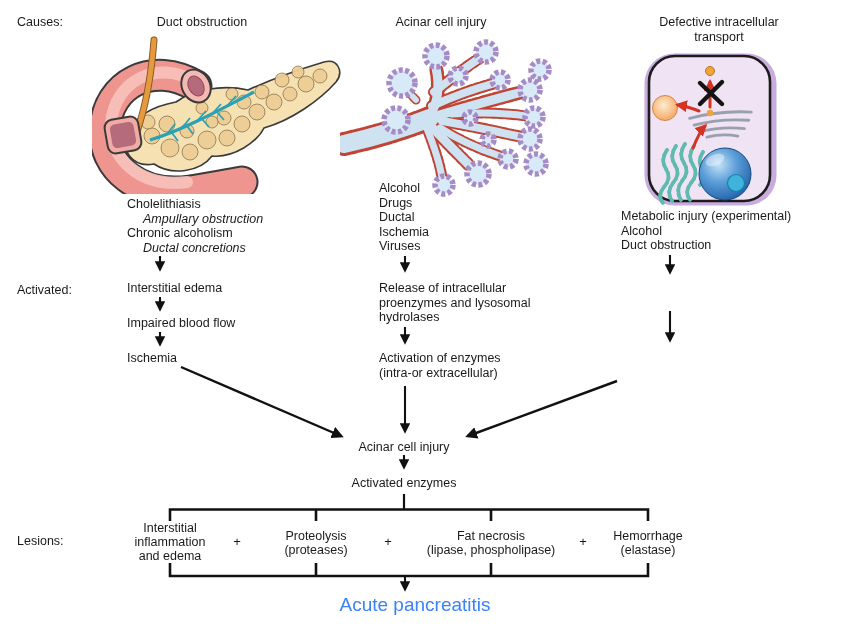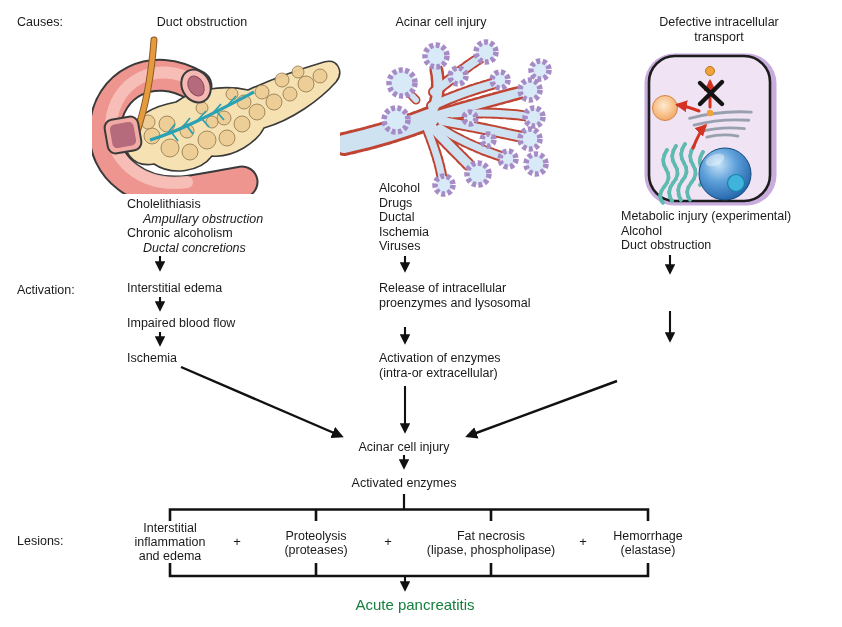--- a/index.html
+++ b/index.html
@@ -4,21 +4,21 @@
 <style>
   html,body{margin:0;padding:0;background:#fff;}
   #canvas{position:relative;width:842px;height:627px;background:#ffffff;overflow:hidden;
           font-family:"Liberation Sans", sans-serif;color:#1a1a1a;border-radius:12px;}
   .t{position:absolute;font-size:12.5px;line-height:14.5px;white-space:nowrap;z-index:2;}
   .c{transform:translateX(-50%);text-align:center;}
   .list div{white-space:nowrap;}
   .list .indent{padding-left:16px;font-style:italic;}
   .lesion{line-height:14px;}
   .plus{font-size:13px;}
-  .outcome{font-size:15px;color:#15803d;}
+  .outcome{font-size:19px;color:#3b82f6;}
   svg.illo{position:absolute;z-index:1;}
   #connectors{position:absolute;left:0;top:0;z-index:1;}
   .arrow{stroke:#111;stroke-width:2.1;fill:none;}
   .arrow-heavy{stroke:#111;stroke-width:2.4;fill:none;}
   .plain{stroke:#111;stroke-width:2.2;fill:none;}
   .bracket{stroke:#111;stroke-width:2.6;fill:none;}
   .duct-r{fill:none;stroke:#bf4434;stroke-dasharray:4 2.7;stroke-linecap:round;}
   .duct-b{fill:none;stroke:#cfe2f2;stroke-linecap:round;}
   .acinus{fill:#d8e9f7;stroke:#a78bc6;stroke-width:5.5;stroke-dasharray:4 2.4;}
   .lobule{fill:#eecd96;stroke:#7a6238;stroke-width:.7;opacity:.95;}
@@ -26,21 +26,21 @@
   .er{stroke:#5fbab0;stroke-width:3.6;fill:none;stroke-linecap:round;}
   .erdot{stroke:#1f5f57;stroke-width:3.6;fill:none;stroke-dasharray:1.3 3.6;stroke-linecap:round;}
   .redarrow{stroke:#d43222;stroke-width:3;fill:none;stroke-linecap:round;}
 </style>
 </head>
 <body>
 
 <div id="canvas">
 
   <div class="t" style="left:17px;top:15px">Causes:</div>
-  <div class="t" style="left:17px;top:283px">Activation:</div>
+  <div class="t" style="left:17px;top:283px">Activated:</div>
   <div class="t" style="left:17px;top:534px">Lesions:</div>
 
   <div class="t c" style="left:202px;top:15px">Duct obstruction</div>
   <div class="t c" style="left:441px;top:15px">Acinar cell injury</div>
   <div class="t c" style="left:719px;top:15px">
     <div>Defective intracellular</div>
     <div>transport</div>
   </div>
 
   <svg class="illo" style="left:92px;top:36px" width="255" height="158" viewBox="0 0 255 158">
@@ -210,20 +210,21 @@
   <div class="t list" style="left:379px;top:181px">
     <div>Alcohol</div>
     <div>Drugs</div>
     <div>Ductal</div>
     <div>Ischemia</div>
     <div>Viruses</div>
   </div>
   <div class="t" style="left:379px;top:281px">
     <div>Release of intracellular</div>
     <div>proenzymes and lysosomal</div>
+    <div>hydrolases</div>
   </div>
   <div class="t" style="left:379px;top:351px">
     <div>Activation of enzymes</div>
     <div>(intra-or extracellular)</div>
   </div>
 
   <div class="t list" style="left:621px;top:209px">
     <div>Metabolic injury (experimental)</div>
     <div>Alcohol</div>
     <div>Duct obstruction</div>

